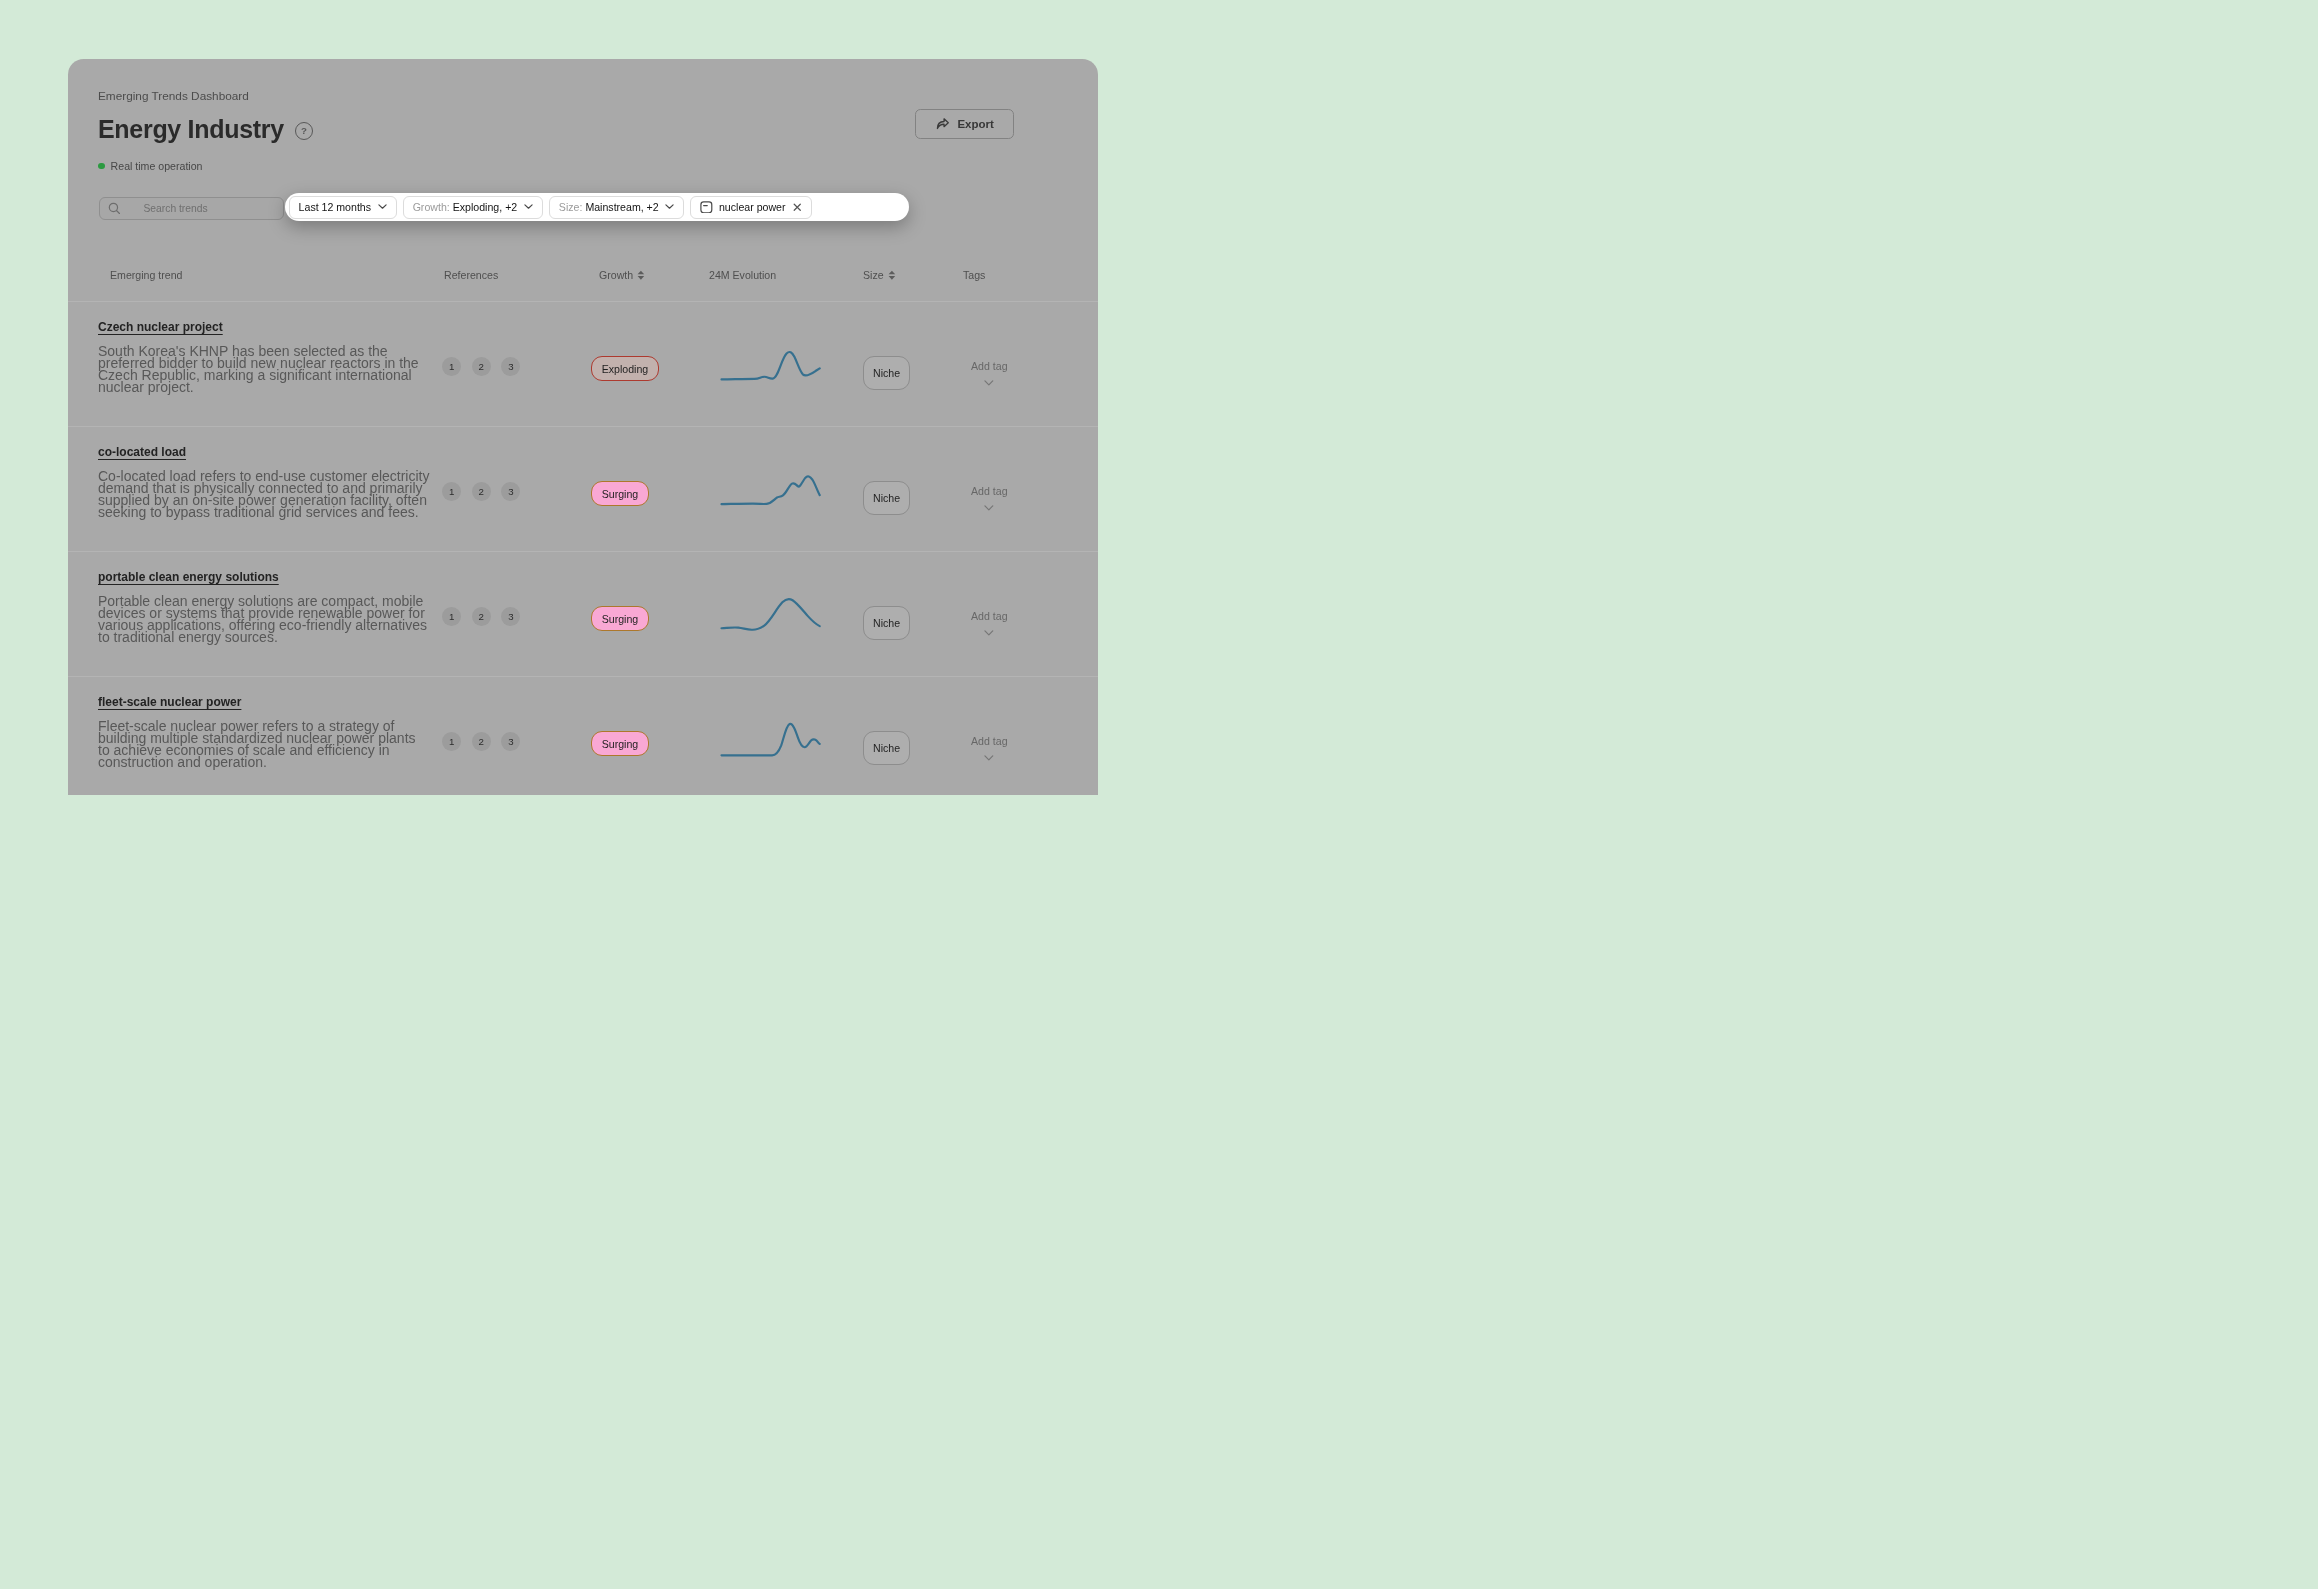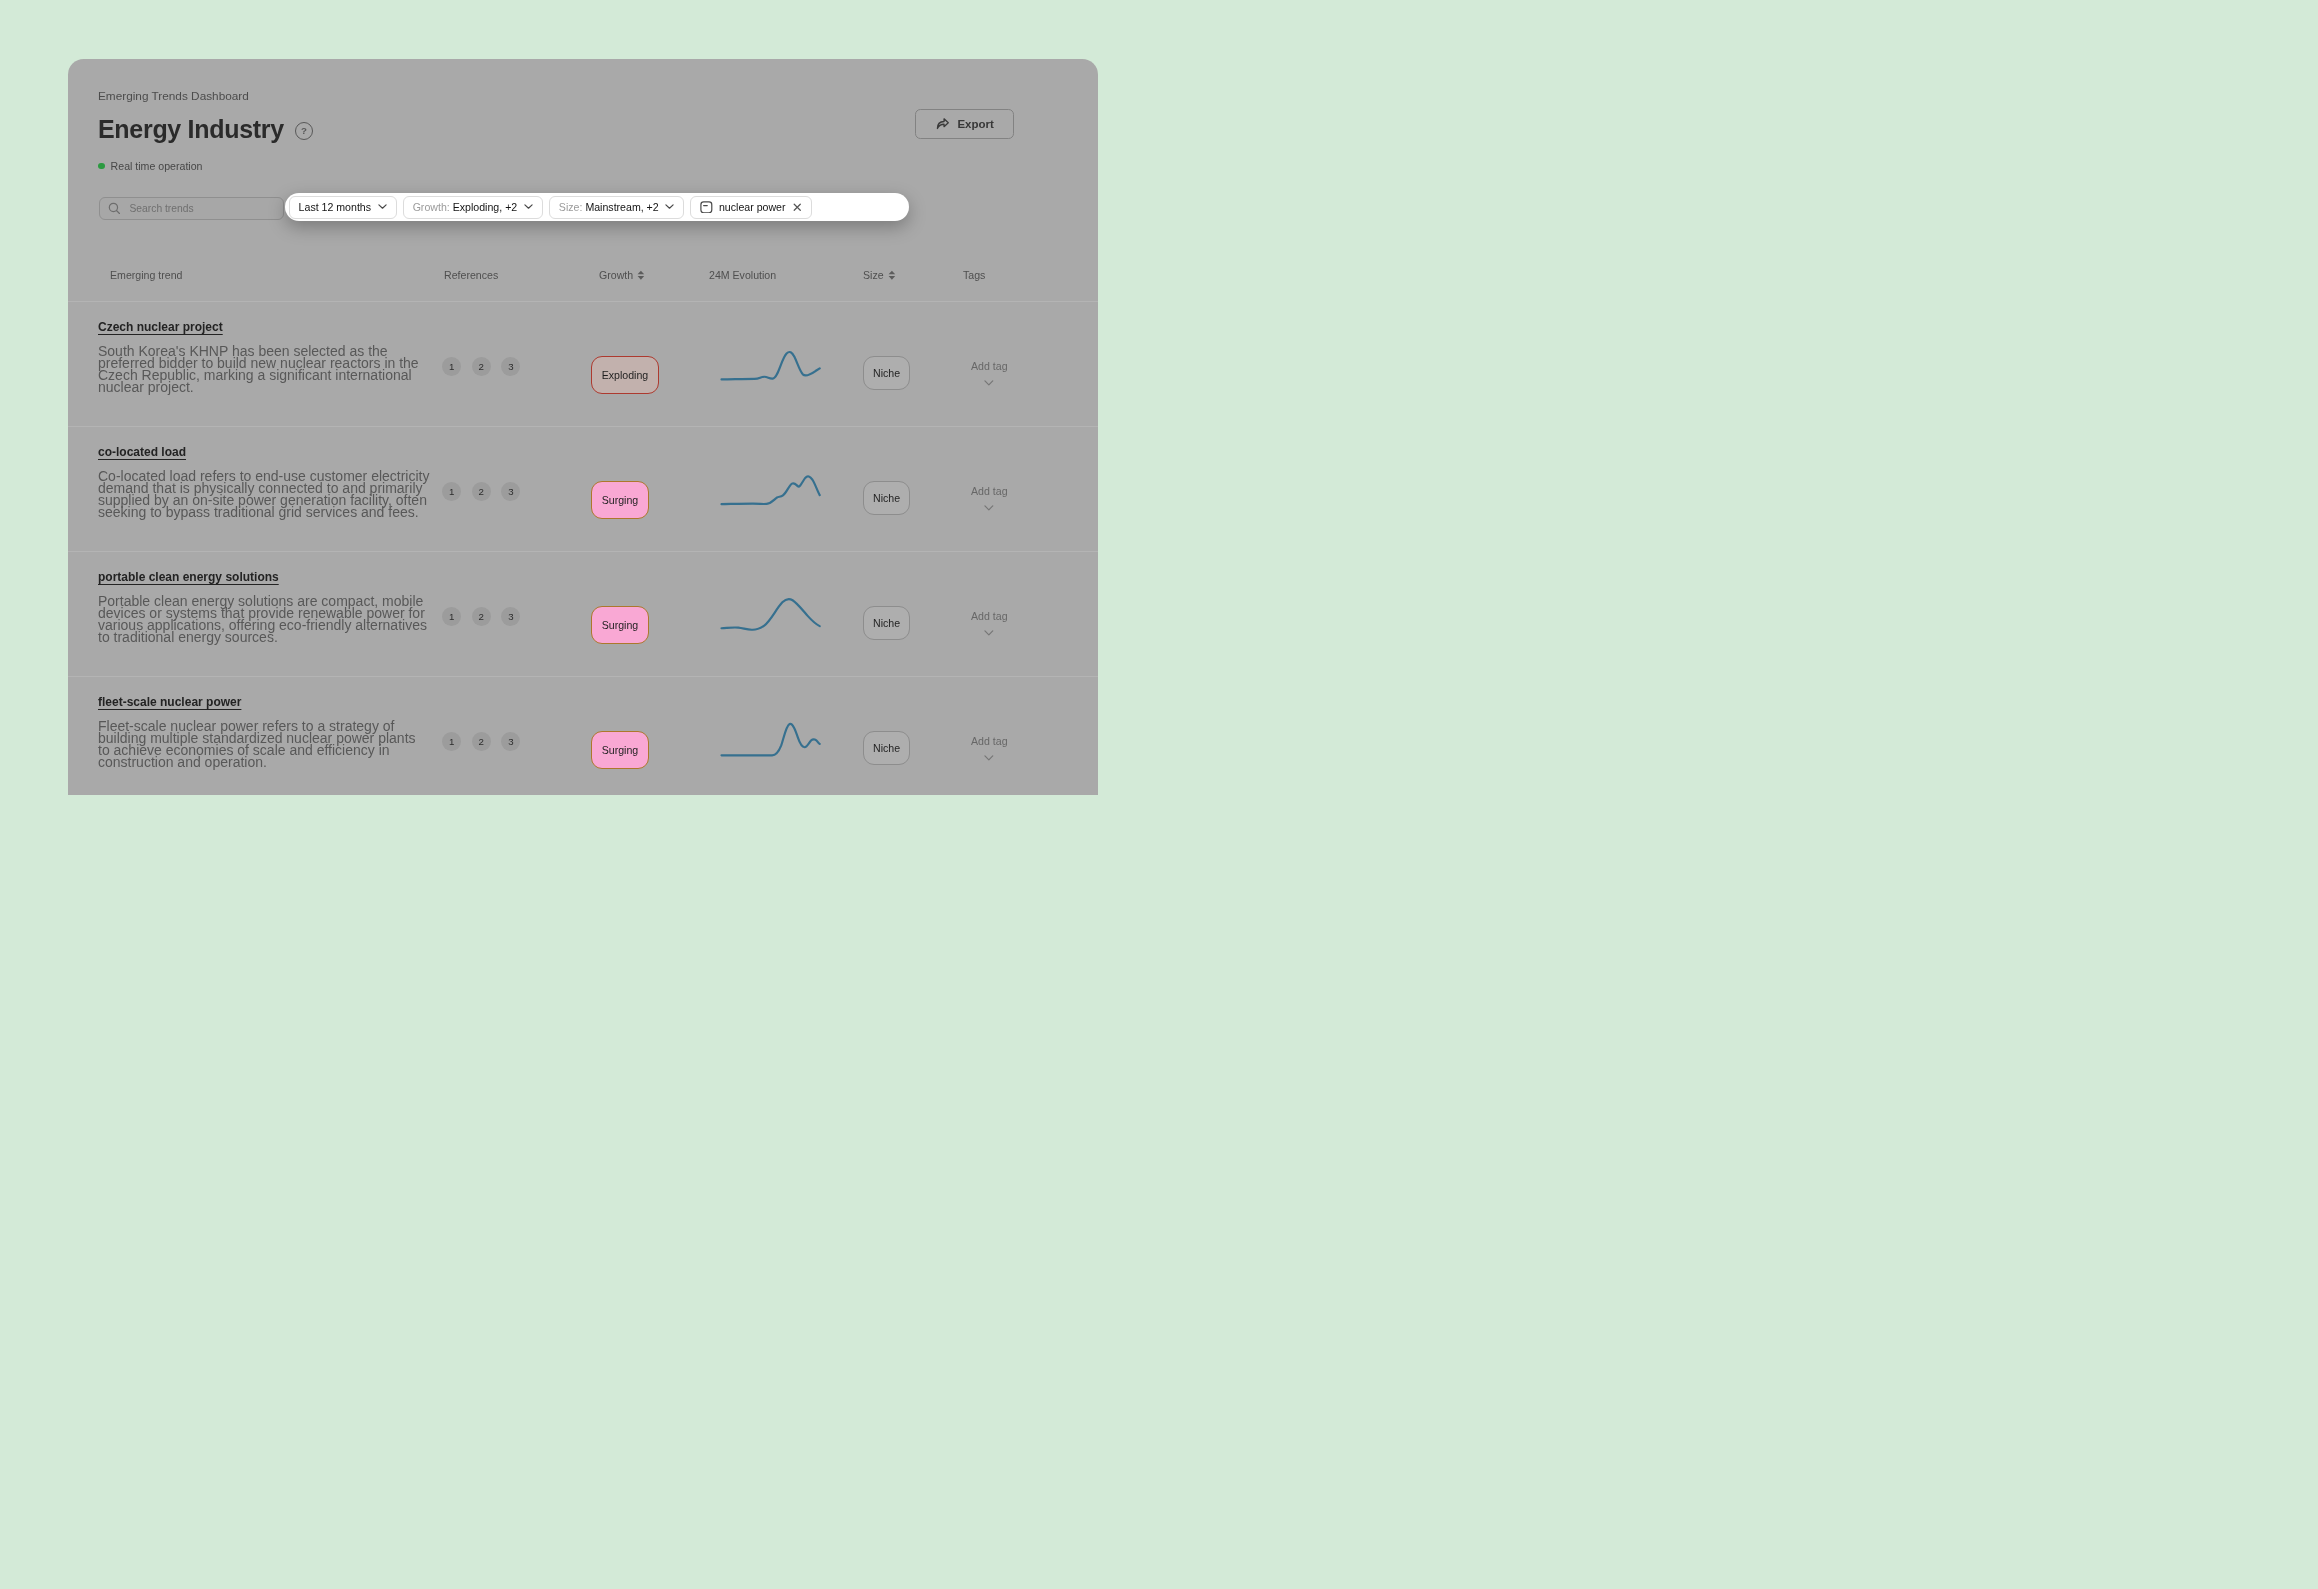--- a/index.html
+++ b/index.html
@@ -20,21 +20,21 @@
   .status-row{position:absolute;left:30px;top:101px;display:flex;align-items:center;gap:6px;font-size:10.6px;color:#474747;}
   .status-dot{width:6.6px;height:6.6px;border-radius:50%;background:#2c9a41;}
   .export-btn{
     position:absolute;left:847px;top:50px;width:99px;height:30px;
     border:1.2px solid #828282;border-radius:5.4px;display:flex;align-items:center;justify-content:center;gap:6.6px;
     font-size:11.5px;font-weight:700;color:#383838;background:transparent;cursor:pointer;
   }
   
   .search-box{
     position:absolute;left:31px;top:138px;width:185px;height:23px;border:0.9px solid #8f8f8f;border-radius:6px;
-    display:flex;align-items:center;gap:7px;padding:0 7.8px;background:#a7a7a7;box-sizing:border-box;
+    display:flex;align-items:center;gap:21px;padding:0 7.8px;background:#a7a7a7;box-sizing:border-box;
   }
   .search-box input{
     border:none;outline:none;background:transparent;font-size:10.3px;color:#5f5f5f;width:100%;
     font-family:"Liberation Sans", sans-serif;
   }
   .search-box input::placeholder{color:#6f6f6f;}
   .spotlight{
     position:absolute;left:217px;top:134px;width:624px;height:28px;background:#ffffff;border-radius:16.3px;
     box-shadow:0 6px 18px rgba(0,0,0,0.28);display:flex;align-items:center;gap:6px;padding:0 3.6px;box-sizing:border-box;
   }
@@ -49,21 +49,21 @@
   .thead{position:absolute;top:210px;left:0;width:100%;height:14.5px;font-size:10.6px;color:#4f4f4f;}
   .th{position:absolute;display:flex;align-items:center;gap:4.2px;white-space:nowrap;}
   .rows{position:absolute;top:242px;left:0;width:100%;}
   .row{position:relative;height:124px;border-top:0.6px solid #b4b4b4;}
   .row-title{position:absolute;left:30px;top:18px;font-size:12px;font-weight:700;color:#232323;
     text-decoration:underline;text-decoration-thickness:1.2px;text-underline-offset:3px;cursor:pointer;white-space:nowrap;}
   .row-desc{position:absolute;left:30px;top:43px;width:332px;font-size:14px;line-height:12px;color:#585858;}
   .refs{position:absolute;left:374px;top:55px;display:flex;gap:10.3px;}
   .ref-circle{width:19.3px;height:19.3px;border-radius:50%;background:#9c9c9c;display:flex;align-items:center;justify-content:center;
     font-size:9.7px;color:#2c2c2c;cursor:pointer;}
-  .badge{position:absolute;left:523px;top:54px;height:38px;border:1.2px solid #888;border-radius:11px;display:inline-flex;align-items:center;
+  .badge{position:absolute;left:523px;top:54px;height:25px;border:1.2px solid #888;border-radius:11px;display:inline-flex;align-items:center;
     padding:0 9.7px;font-size:10.6px;color:#1f1f1f;box-sizing:border-box;white-space:nowrap;}
   .badge[data-variant="exploding"]{border-color:#ad3a2f;background:#c2b1ad;}
   .badge[data-variant="surging"]{border-color:#ac782c;background:#f9a8d4;}
   .spark{position:absolute;left:652px;top:41px;width:103px;height:47px;}
   .spark path{fill:none;stroke-width:3.6;stroke-linecap:round;stroke-linejoin:round;}
   .size-pill{position:absolute;left:795px;top:54px;height:20.5px;border:1.2px solid #8d8d8d;border-radius:11px;background:#aeaeae;
     display:inline-flex;align-items:center;padding:16px 9px;font-size:10.6px;color:#242424;box-sizing:border-box;}
   .addtag{position:absolute;left:903px;top:58px;display:flex;align-items:center;gap:7.8px;font-size:10.6px;color:#676767;cursor:pointer;white-space:nowrap;flex-direction:column;}
   svg{display:block;}
 </style>

